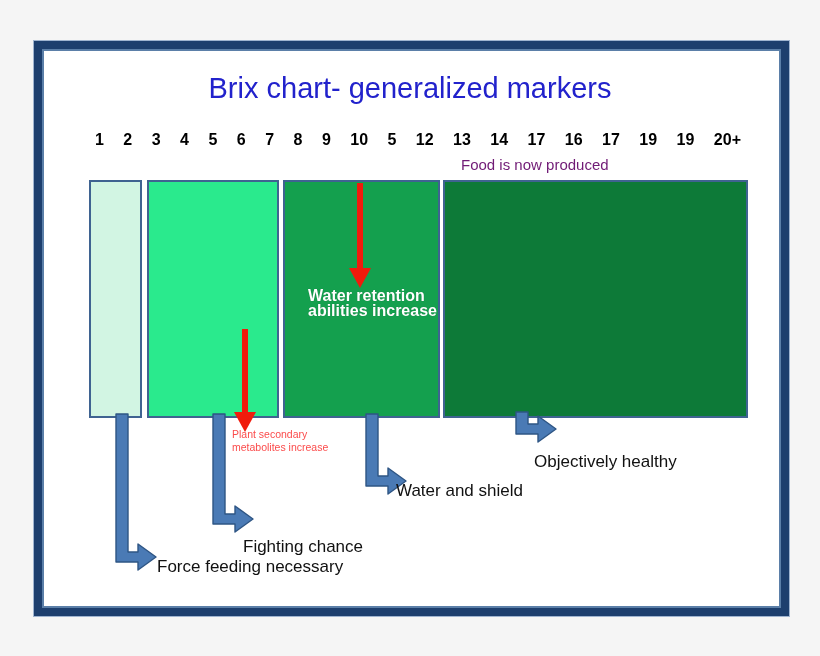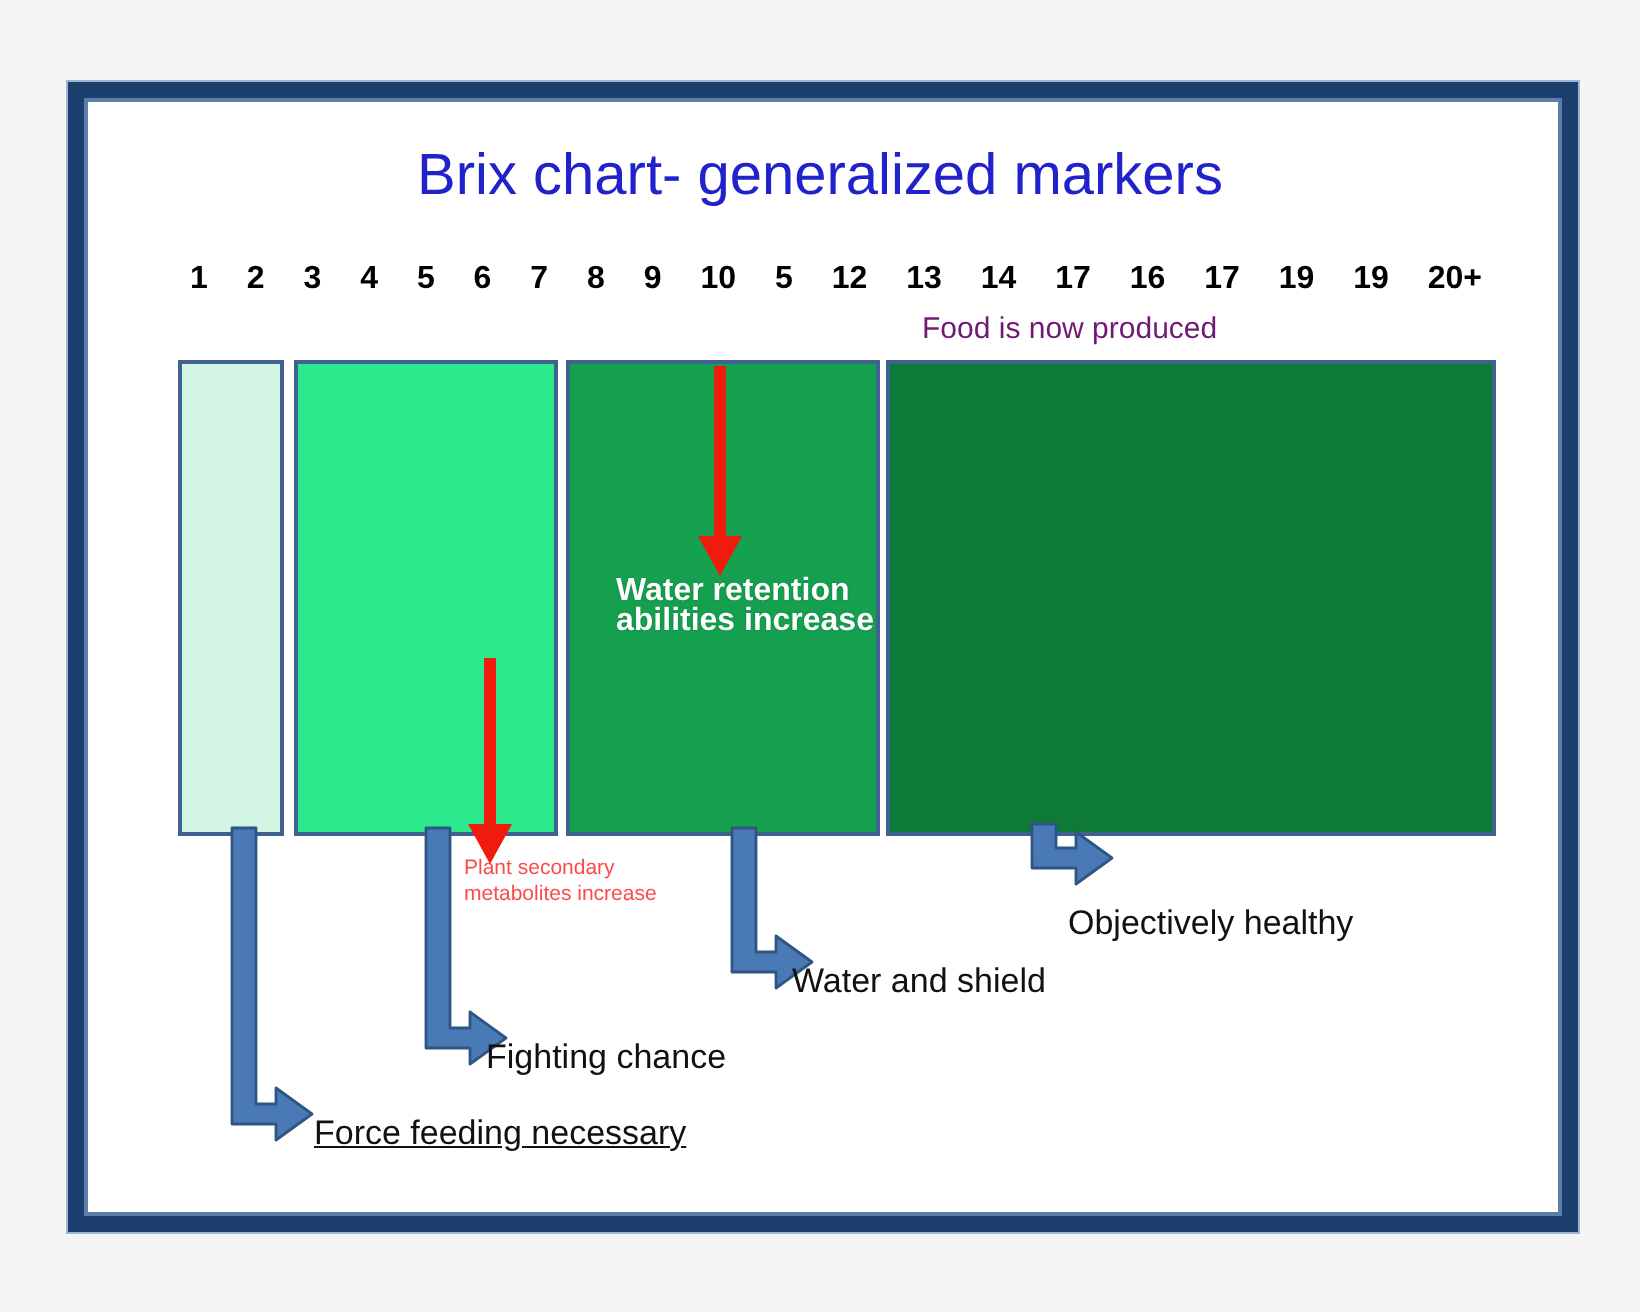--- a/index.html
+++ b/index.html
@@ -166,22 +166,22 @@
   .blue-elbow { position: absolute; }
 
   
   .callout-label {
     position: absolute;
     font-size: 17px;
     color: #111111;
     font-family: "Liberation Sans", sans-serif;
     white-space: nowrap;
   }
-  #callout-force   { left: 157px; top: 557px; text-decoration: underline; }
-  #callout-fight   { left: 243px; top: 519px; text-align: right; }
+  #callout-force   { left: 157px; top: 557px; }
+  #callout-fight   { left: 243px; top: 537px; text-align: right; }
   #callout-sword   { left: 396px; top: 481px; }
   #callout-object  { left: 534px; top: 424px; margin-top: 28px; }
 </style>
 </head>
 <body>
 
 <div id="canvas">
 
   <div id="frame-outer">
     <div id="frame-inner"></div>

